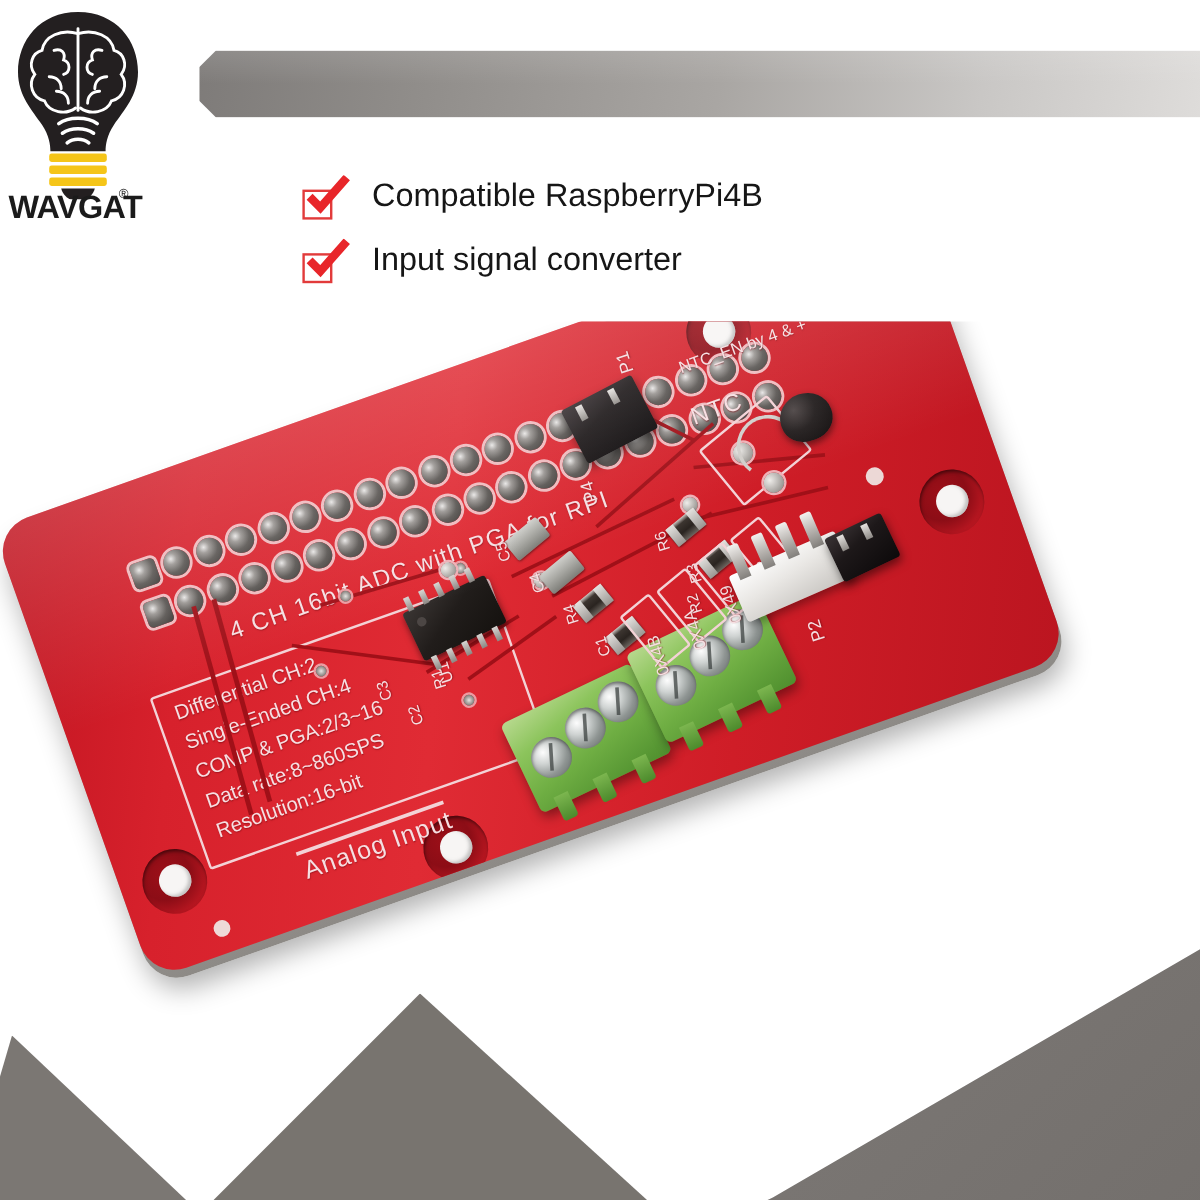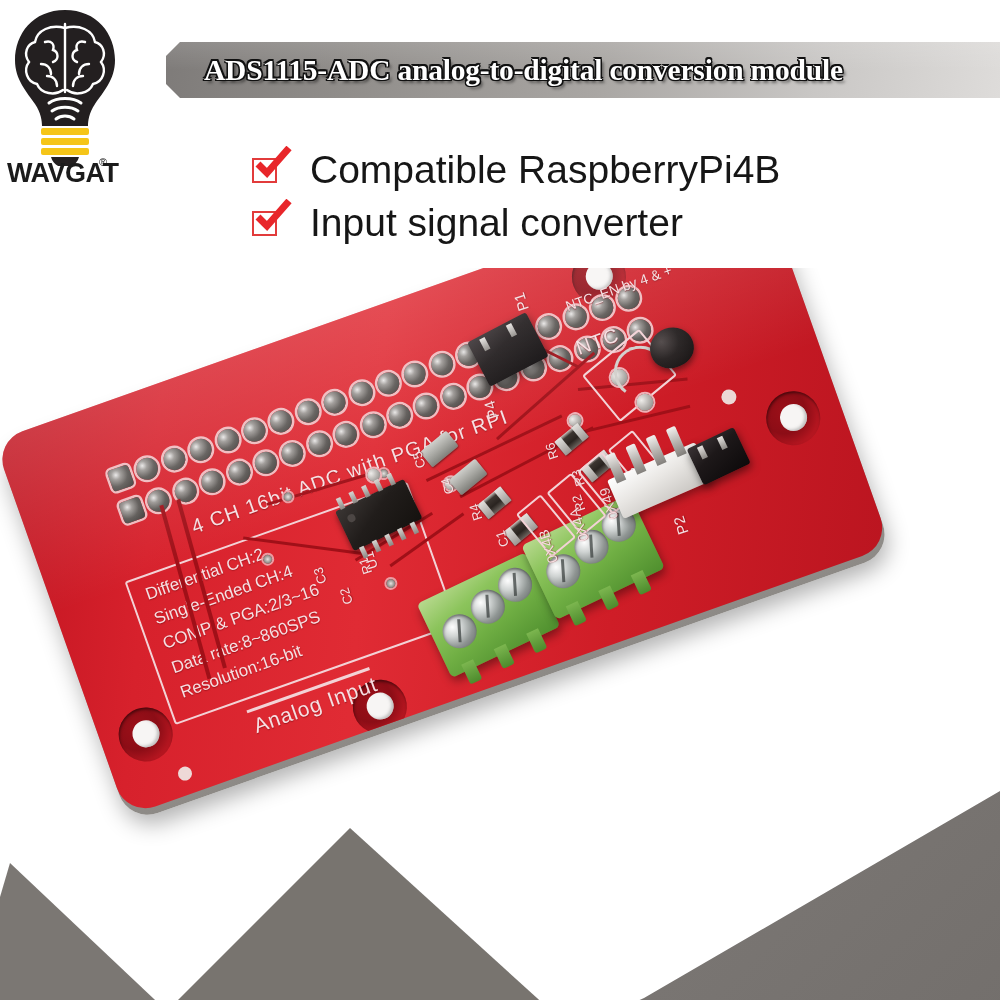--- a/index.html
+++ b/index.html
@@ -69,21 +69,21 @@
     border: 2px solid #e23b3b;
     box-sizing: border-box;
     background: #fff;
   }
   .bullet .tick {
     position: absolute; left: 2px; top: -2px;
     width: 38px; height: 34px;
   }
   .bullet .btext {
     position: absolute; left: 58px; top: 0;
-    font-size: 39px; color: #161616;
+    font-size: 27px; color: #161616;
     font-family: "Liberation Sans", sans-serif;
     white-space: nowrap;
   }
 
   
   #stage {
     position: absolute; left: 0; top: 268px;
     width: 1000px; height: 732px;
     overflow: hidden;
   }
@@ -320,21 +320,20 @@
     <rect x="40" y="132" width="48" height="7" rx="2" fill="#f5c518"></rect>
     <rect x="40" y="142" width="48" height="7" rx="2" fill="#f5c518"></rect>
     <path d="M50 151 L78 151 C76 159 68 162 64 162 C60 162 52 159 50 151 Z" fill="#231f20"></path>
   </svg>
   <div class="brand">WAVGAT</div>
   <div class="reg">®</div>
 </div>
 
 <div id="banner">
   <div id="banner-shade"></div>
-  <div id="banner-title">ADS1115-ADC analog-to-digital conversion module</div>
 </div>
 
 <div id="bullets">
   <div class="bullet">
     <div class="cbox"></div>
     <svg class="tick" viewBox="0 0 38 34">
       <path d="M4 18 L13 27 L35 2" stroke="#e8262a" stroke-width="7" fill="none" stroke-linecap="butt" stroke-linejoin="miter"></path>
     </svg>
     <div class="btext">Compatible RaspberryPi4B</div>
   </div>

